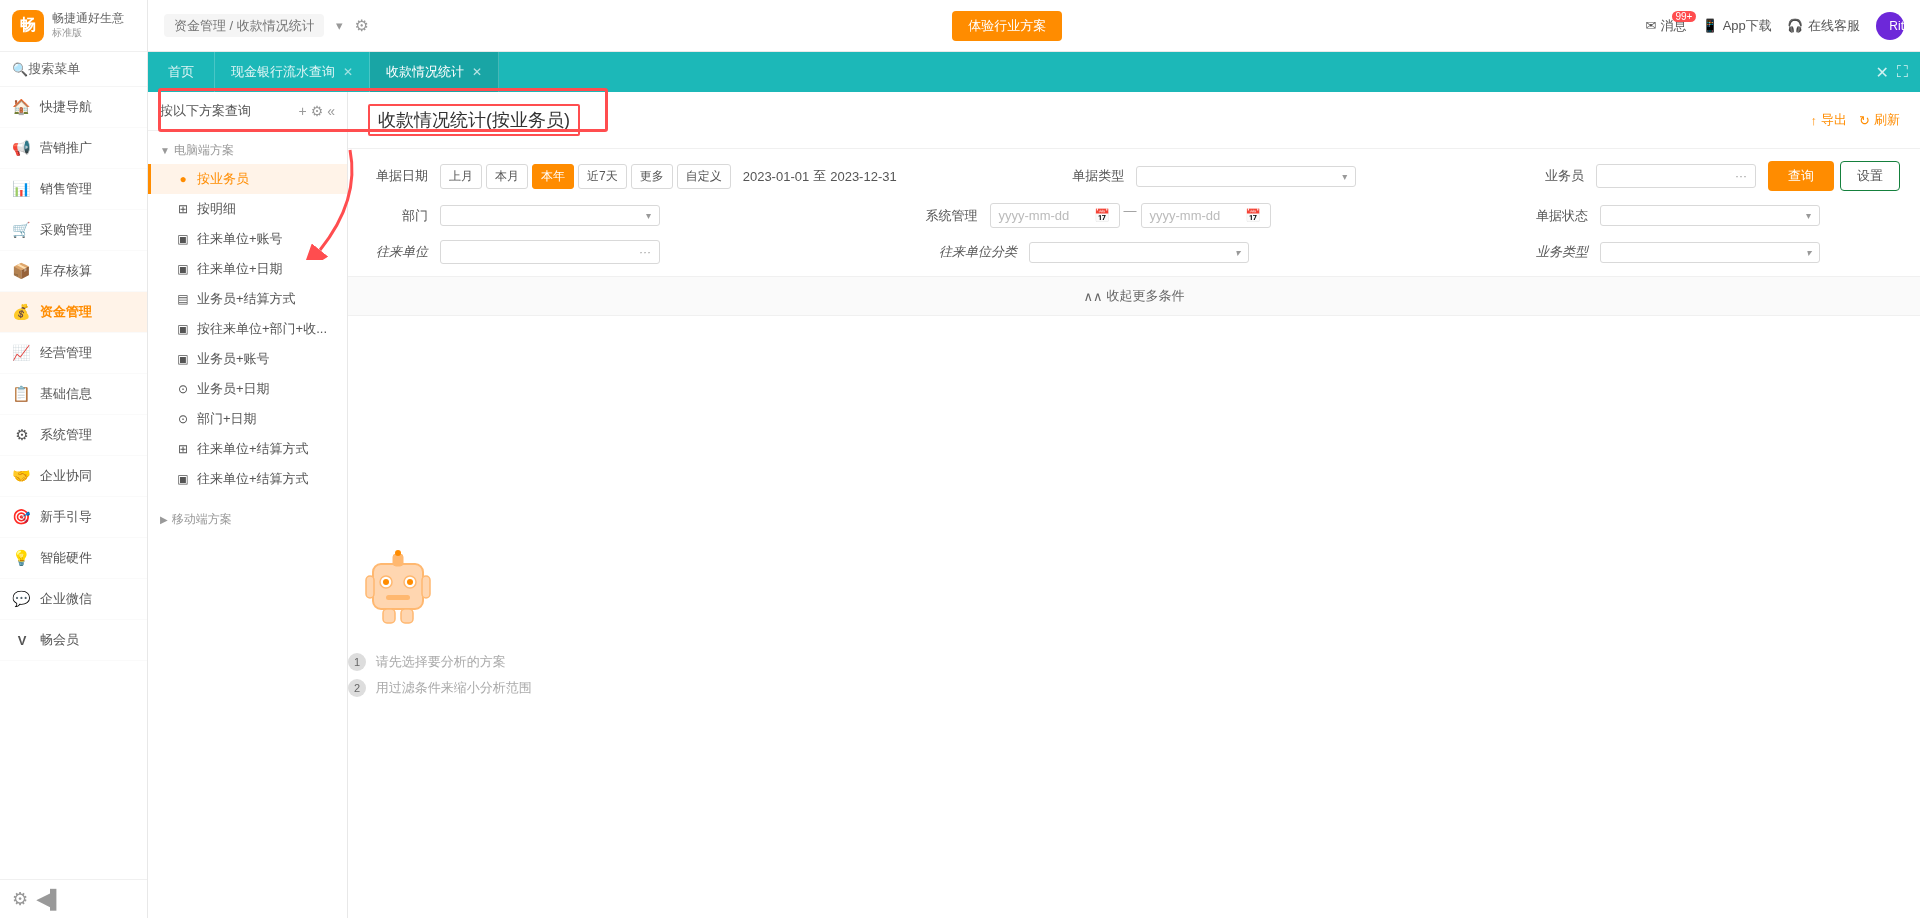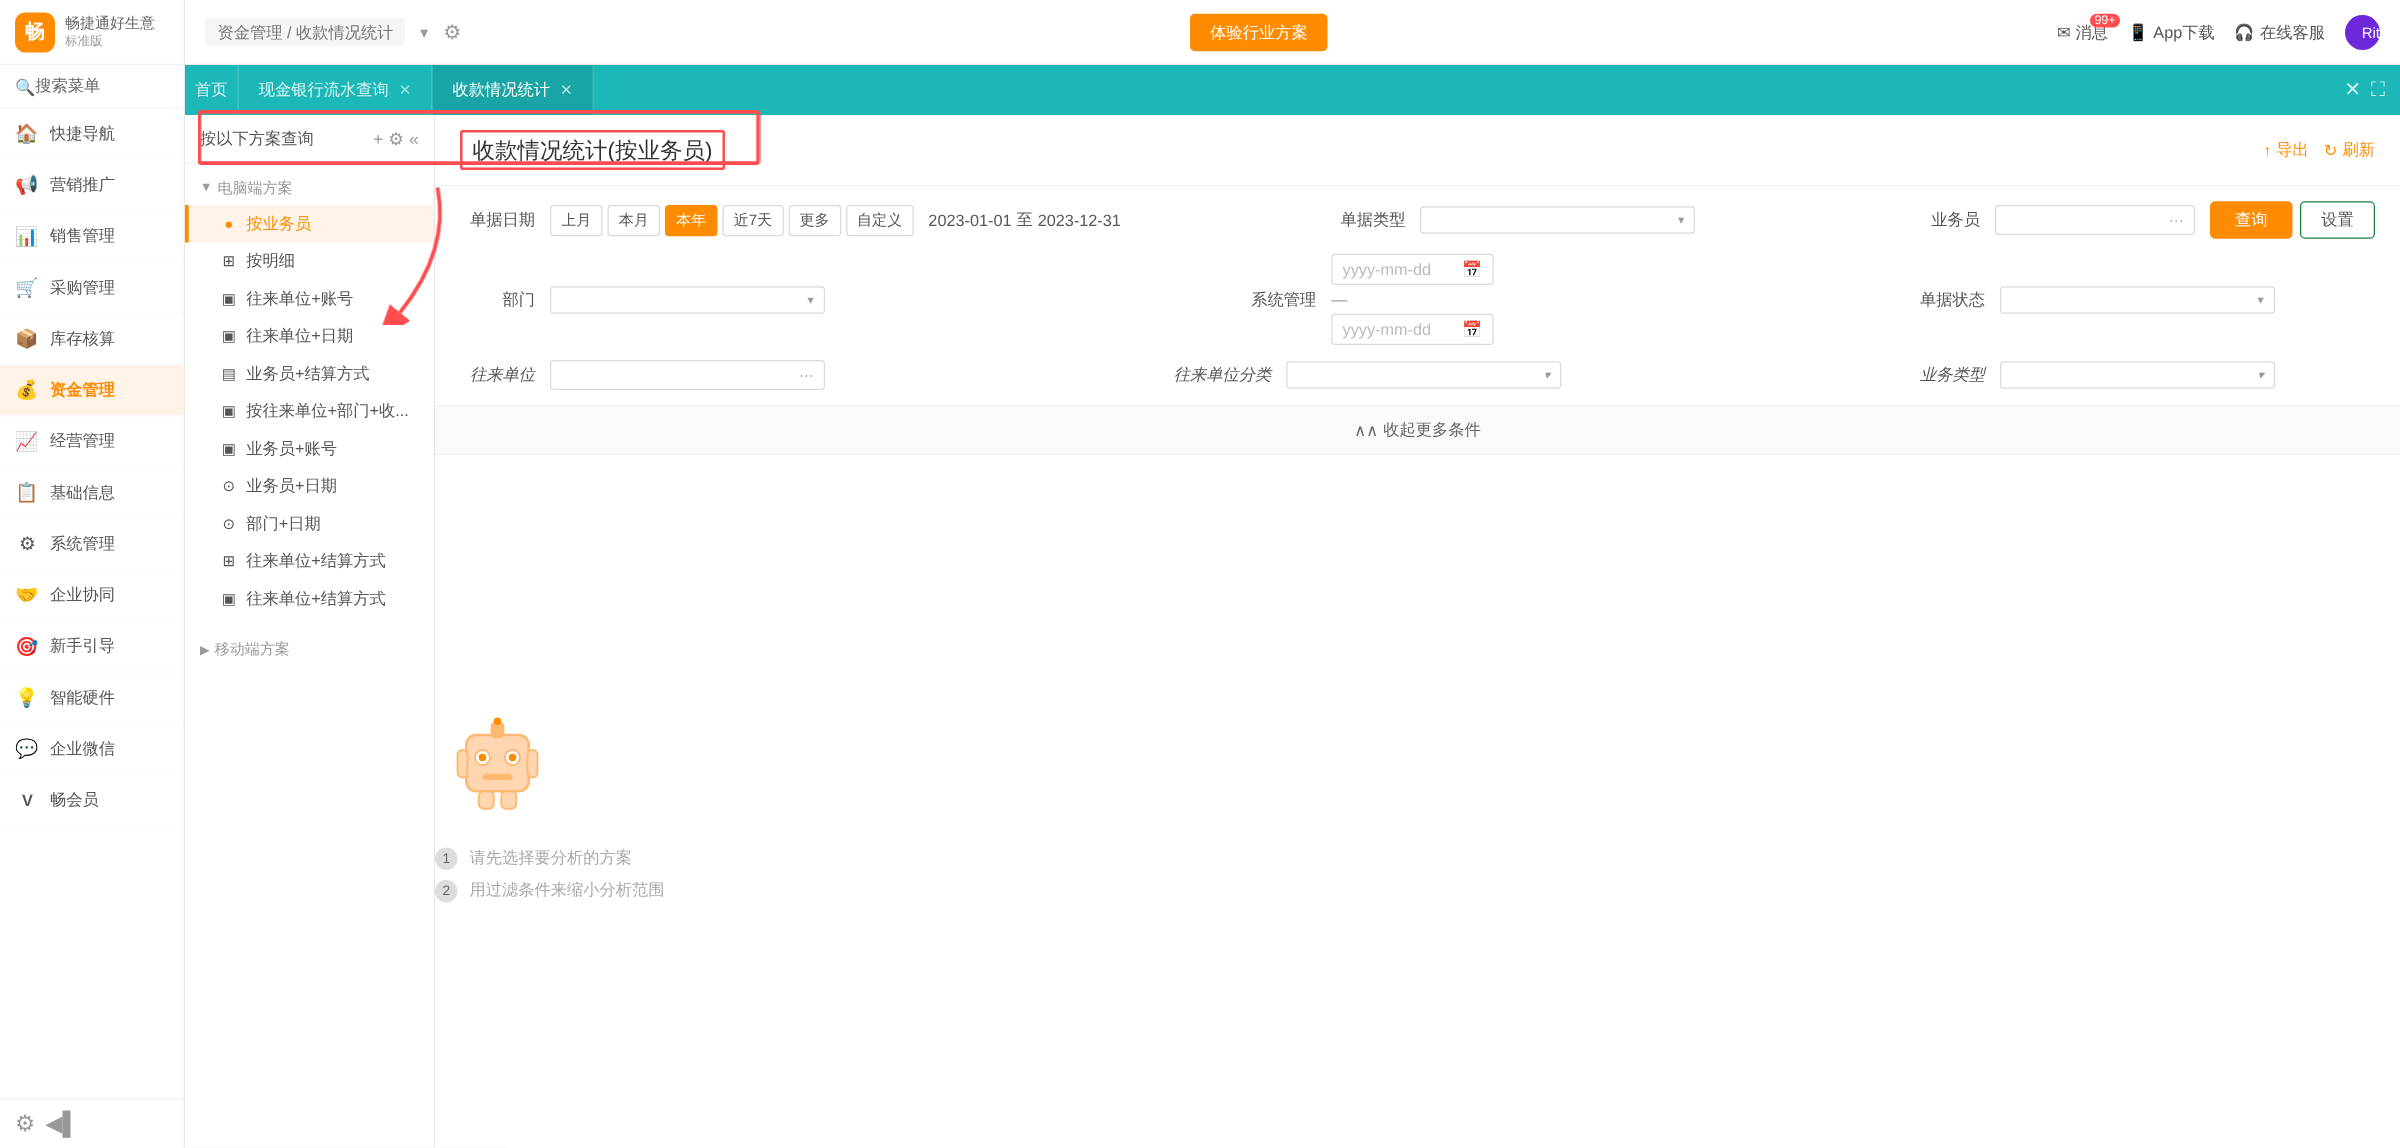--- a/index.html
+++ b/index.html
@@ -67,21 +67,21 @@
     .tab-bar {
       background: #1cb8b8; height: 40px; display: flex; align-items: center; padding: 0 0;
       color: white;
     }
     .tab-item {
       display: flex; align-items: center; padding: 0 16px; height: 40px;
       font-size: 13px; cursor: pointer; color: rgba(255,255,255,0.85); border-right: 1px solid rgba(255,255,255,0.2);
       white-space: nowrap;
     }
     .tab-item:first-child { border-left: none; }
-    .tab-item.home { padding: 0 8px; text-align: right; }
+    .tab-item.home { padding: 0 20px; text-align: right; }
     .tab-item.active { background: rgba(0,0,0,0.1); color: white; }
     .tab-close { margin-left: 8px; font-size: 12px; opacity: 0.7; }
     .tab-bar-right { margin-left: auto; display: flex; align-items: center; gap: 8px; padding-right: 12px; }
     .tab-bar-right span { color: rgba(255,255,255,0.8); cursor: pointer; font-size: 16px; }
 
     
     .content-area { display: flex; flex: 1; overflow: hidden; }
 
     
     .left-panel {
@@ -138,21 +138,21 @@
       font-size: 12px; color: #555; cursor: pointer; white-space: nowrap;
     }
     .date-btn.active { background: #ff8c00; color: white; border-color: #ff8c00; }
     .date-range { display: flex; align-items: center; gap: 4px; font-size: 13px; color: #555; }
     .filter-select {
       display: flex; align-items: center; border: 1px solid #d9d9d9; border-radius: 3px;
       padding: 4px 8px; cursor: pointer; min-width: 200px; justify-content: space-between;
       font-size: 13px; color: #555; background: #fff;
     }
     .filter-select .arrow { color: #999; font-size: 10px; }
-    .date-input-group { display: flex; align-items: flex-start; gap: 4px; flex-direction: column; }
+    .date-input-group { display: flex; align-items: flex-start; gap: 4px; }
     .date-input {
       border: 1px solid #d9d9d9; border-radius: 3px; padding: 4px 8px;
       font-size: 13px; color: #bbb; background: #fff; min-width: 130px; display: flex; align-items: center; justify-content: space-between;
     }
     .date-icon { color: #999; font-size: 13px; }
     .search-btn {
       background: #ff8c00; color: white; border: none; border-radius: 4px;
       padding: 6px 20px; font-size: 13px; cursor: pointer;
     }
     .setting-btn {

